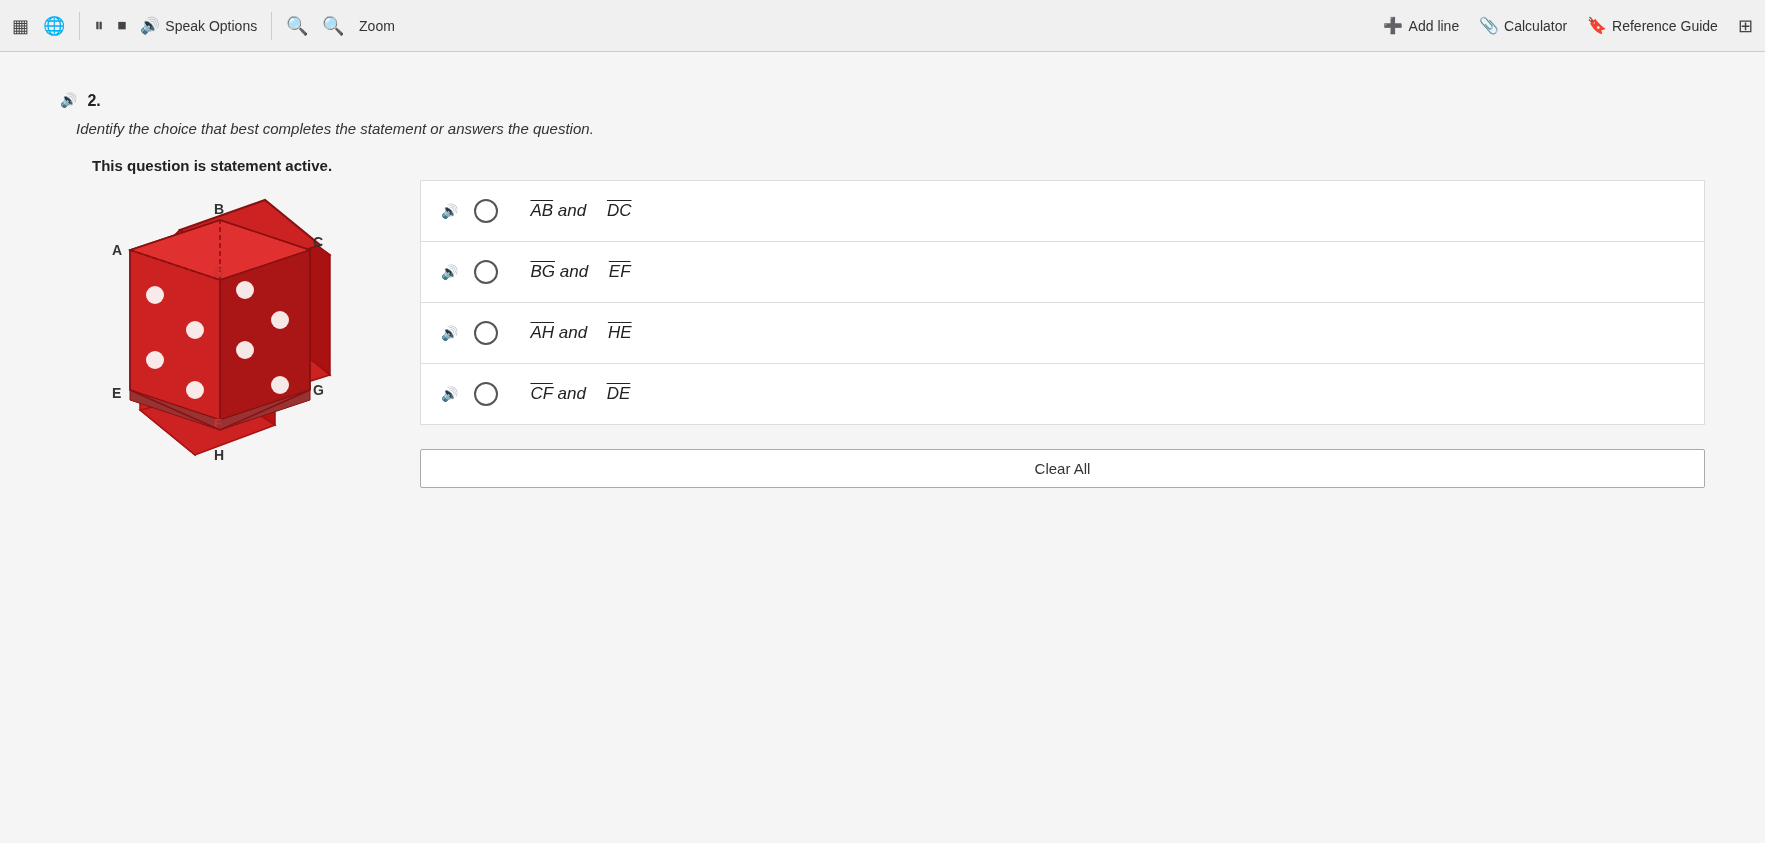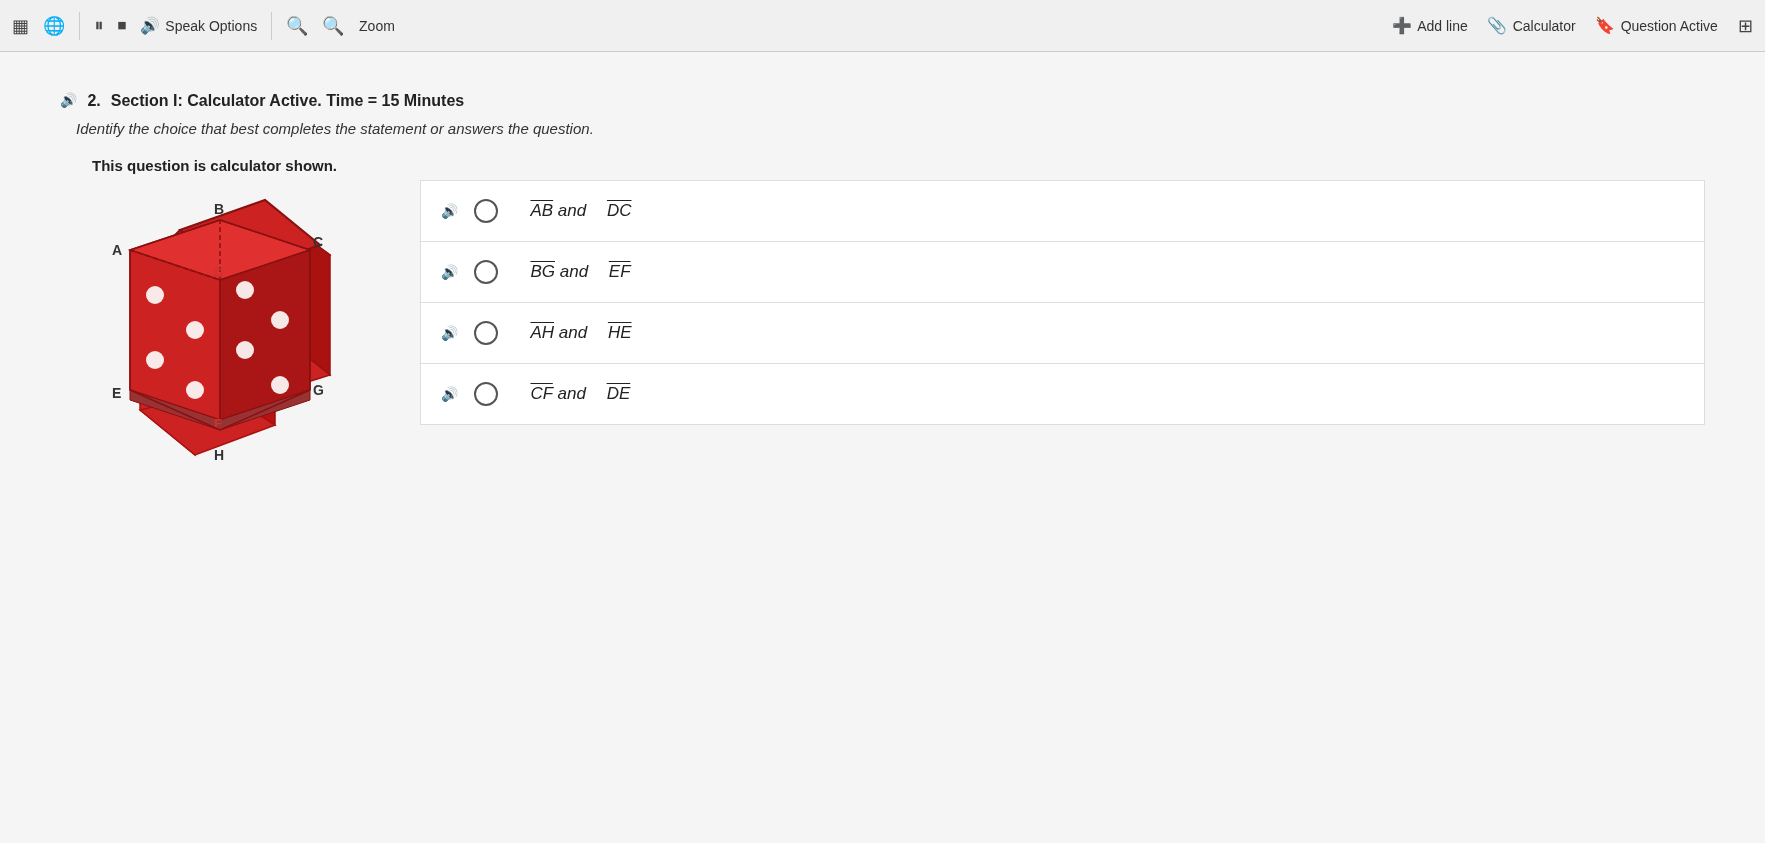--- a/index.html
+++ b/index.html
@@ -203,36 +203,35 @@
     <div class="toolbar-btn">
       <span class="btn-icon">➕</span>
       <span>Add line</span>
     </div>
     <div class="toolbar-btn">
       <span class="btn-icon">📎</span>
       <span>Calculator</span>
     </div>
     <div class="toolbar-btn">
       <span class="btn-icon">🔖</span>
-      <span>Question Active</span>
+      <span>Reference Guide</span>
     </div>
     <span class="toolbar-icon">⊞</span>
   </div>
 </div>
 
 <div class="content-area">
 
   <div class="question-header">
     <span class="toolbar-icon speak-unicode" style="font-size:14px;">🔊</span>
     <span class="question-number">2.</span>
-    <span class="question-title">Section I: Calculator Active. Time = 15 Minutes</span>
   </div>
   <div class="question-subtitle">Identify the choice that best completes the statement or answers the question.</div>
 
-  <div class="question-label">This question is calculator shown.</div>
+  <div class="question-label">This question is statement active.</div>
 
   <div class="question-answer-row">
 
     <div class="cube-container">
       <svg width="280" height="320" viewBox="0 0 280 320">
 
         <polygon points="105,55 195,25 250,65 155,95" fill="#cc2222" stroke="#991111" stroke-width="1.5"></polygon>
 
         <polygon points="195,25 250,65 250,185 195,145" fill="#aa1111" stroke="#991111" stroke-width="1.5"></polygon>
 
@@ -335,17 +334,18 @@
       <div class="answer-option">
         <span class="speak-unicode">🔊</span>
         <span class="radio-circle"></span>
         <span class="answer-text">
           <span class="overline">CF</span>
           <em> and </em>
           <span class="overline">DE</span>
         </span>
       </div>
 
+      <button class="clear-all-btn">Clear All</button>
 
     </div>
   </div>
 
 </div>
 
 </body></html>

